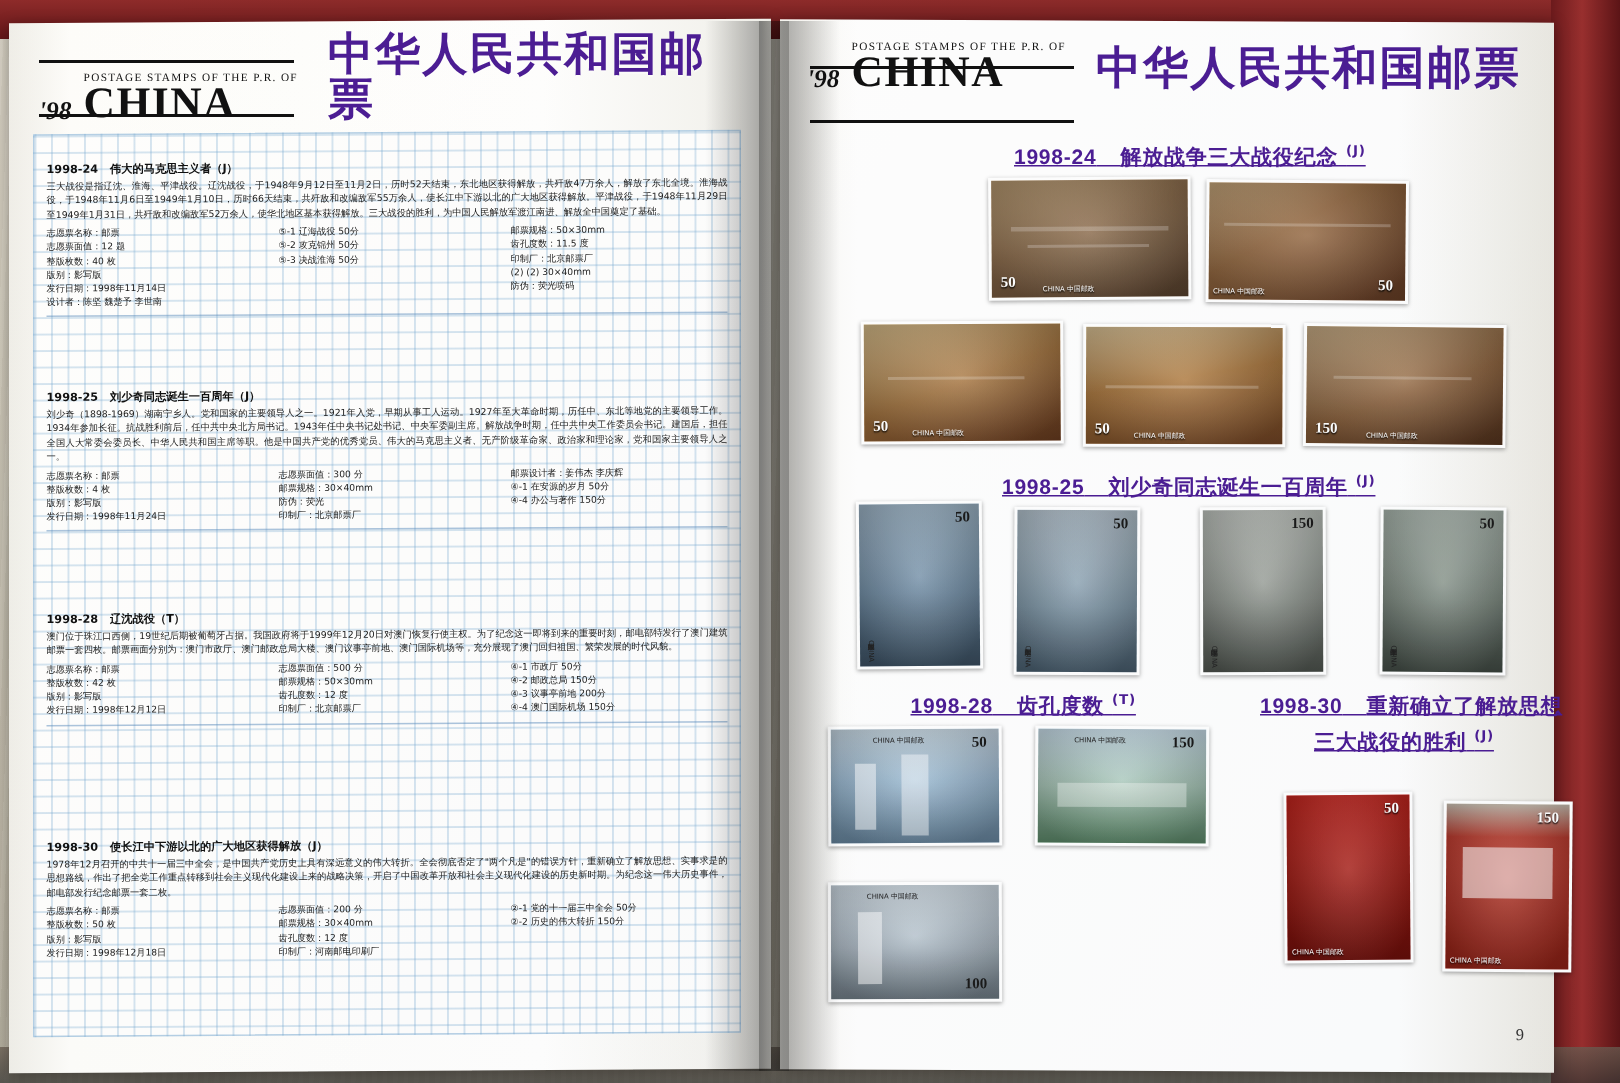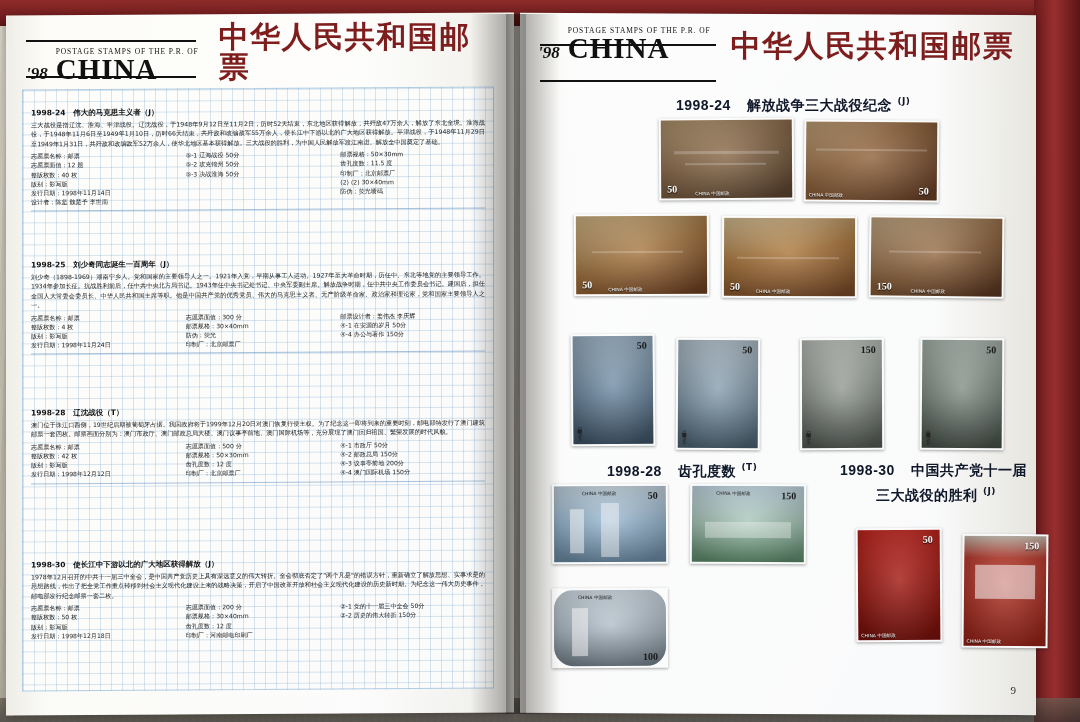--- a/index.html
+++ b/index.html
@@ -45,21 +45,21 @@
   .mh-left{left:26px;top:22px;width:470px;}
   .mh-right{left:538px;top:26px;width:480px;}
   .mh-year{font-family:"Liberation Serif",serif;font-weight:bold;font-style:italic;
     font-size:17px;color:#111;line-height:1;}
   .mh-block{display:flex;flex-direction:column;}
   .mh-sub{font-family:"Liberation Serif",serif;font-size:7.5px;letter-spacing:.9px;
     color:#111;white-space:nowrap;margin-bottom:1px;}
   .mh-china{font-family:"Liberation Serif",serif;font-weight:bold;font-size:29px;
     letter-spacing:1px;color:#111;line-height:.85;}
   .mh-cn{font-family:"DejaVu Sans",sans-serif;font-weight:bold;font-size:30px;
-    color:#7f1d1d;letter-spacing:1.5px;line-height:1;margin-left:12px;
+    color:#4c1d95;letter-spacing:1.5px;line-height:1;margin-left:12px;
     text-shadow:0 1px 0 rgba(255,255,255,.6);}
   .mh-rule{position:absolute;height:2px;background:#111;}
 
   
   .grid-panel{position:absolute;left:22px;top:88px;width:470px;height:600px;
     background:#fefefe;
     background-image:
       linear-gradient(rgba(120,170,210,.30) 1px, transparent 1px),
       linear-gradient(90deg, rgba(120,170,210,.30) 1px, transparent 1px);
     background-size:11px 11px;
@@ -70,21 +70,21 @@
   .entry-head{font-size:7.5px;color:#111;font-weight:bold;margin-bottom:2px;
     font-family:"DejaVu Sans",sans-serif;}
   .entry-body{font-size:6.2px;line-height:9.4px;color:#1a1a1a;text-align:justify;
     font-family:"DejaVu Sans",sans-serif;}
   .entry-cols{display:flex;gap:10px;margin-top:3px;}
   .entry-col{flex:1;font-size:6.1px;line-height:9.2px;color:#1a1a1a;
     font-family:"DejaVu Sans",sans-serif;}
   .hr-thin{border-top:1px solid rgba(90,140,190,.5);margin:4px 0 3px;}
 
   
-  .r-title{position:absolute;font-family:"DejaVu Sans",sans-serif;color:#0f172a;}
+  .r-title{position:absolute;font-family:"DejaVu Sans",sans-serif;color:#4c1d95;text-decoration:underline;}
   .set-title{font-size:14px;font-weight:bold;letter-spacing:.5px;}
   .set-title .code{font-family:"Liberation Sans",sans-serif;}
   .set-title .sup{font-size:9px;vertical-align:super;}
 
   
   .stamp{position:absolute;background:#fff;box-shadow:0 1px 3px rgba(0,0,0,.35);
     padding:2px;box-sizing:border-box;}
   .stamp-inner{width:100%;height:100%;position:relative;overflow:hidden;}
   .denom{position:absolute;font-family:"Liberation Serif",serif;font-weight:bold;
     color:#fff;font-size:10px;text-shadow:0 1px 1px rgba(0,0,0,.9);}
@@ -99,21 +99,21 @@
   .art-b{background:linear-gradient(150deg,#c9a97e,#9a6c42 40%,#6a3f26);}
   .art-c{background:linear-gradient(160deg,#d9bf8c,#a8763f 50%,#6d3d20);}
   .art-d{background:linear-gradient(170deg,#e0c79a,#b07a3d 45%,#7b4a27);}
   .art-e{background:linear-gradient(160deg,#cdb189,#90633c 55%,#59361f);}
   .art-p1{background:linear-gradient(180deg,#9fb7c9,#6d8aa3 55%,#3f5568);}
   .art-p2{background:linear-gradient(180deg,#b7c7d2,#7e97a8 60%,#4d6374);}
   .art-p3{background:linear-gradient(180deg,#c3c8c2,#8e948d 55%,#545a54);}
   .art-p4{background:linear-gradient(180deg,#b0bcb3,#7d8a80 55%,#47514a);}
   .art-m1{background:linear-gradient(180deg,#cfe0ec 0%,#9dbdd6 45%,#6d8ea8 100%);}
   .art-m2{background:linear-gradient(180deg,#cfe4f0 0%,#a9c9b9 50%,#5f8f6d 100%);}
-  .art-m3{background:linear-gradient(180deg,#d9e5ee 0%,#aebcc7 55%,#77858f 100%);border-radius:19px;}
+  .art-m3{background:linear-gradient(180deg,#d9e5ee 0%,#aebcc7 55%,#77858f 100%);}
   .art-m4{background:linear-gradient(180deg,#cde2f1 0%,#93b9d4 50%,#557d9b 100%);}
   .art-r1{background:linear-gradient(180deg,#c9261f,#9c1710 60%,#7d110c);}
   .art-r2{background:linear-gradient(180deg,#d9cfc0,#c0392b 20%,#9d2418 100%);}
 
   .figline{position:absolute;background:rgba(255,255,255,.22);}
   .vig{position:absolute;inset:0;
     background:radial-gradient(ellipse at 50% 45%, rgba(255,255,255,.18), rgba(0,0,0,.25) 85%);}
 
   .pagenum{position:absolute;right:64px;bottom:26px;font-size:11px;color:#333;
     font-family:"Liberation Serif",serif;}
@@ -321,20 +321,25 @@
   </div>
   <div class="stamp" style="left:869px;top:216px;width:135px;height:82px;transform:rotate(0.6deg);">
     <div class="stamp-inner art-e">
       <div class="vig"></div>
       <div class="figline" style="left:14%;top:42%;width:70%;height:2px;"></div>
       <div class="denom" style="left:6px;bottom:4px;">150</div>
       <div class="cn-post" style="left:40px;">CHINA 中国邮政</div>
     </div>
   </div>
 
+  <div class="r-title set-title" style="left:668px;top:316px;">
+    <span class="code">1998-25</span>
+    &nbsp;&nbsp;<span>刘少奇同志诞生一百周年</span>
+    <span class="sup">(J)</span>
+  </div>
 
   <div class="stamp" style="left:571px;top:334px;width:84px;height:112px;transform:rotate(-0.5deg);">
     <div class="stamp-inner art-p1">
       <div class="vig"></div>
       <div class="denom dark" style="right:6px;top:4px;">50</div>
       <div class="cn-post dark" style="left:4px;bottom:3px;writing-mode:vertical-rl;">中国邮政 CHINA</div>
     </div>
   </div>
   <div class="stamp" style="left:676px;top:338px;width:84px;height:112px;transform:rotate(0.3deg);">
     <div class="stamp-inner art-p2">
@@ -385,21 +390,21 @@
     <div class="stamp-inner art-m3">
       <div class="vig"></div>
       <div class="figline" style="left:16%;top:24%;width:16px;height:48px;background:rgba(255,255,255,.5);"></div>
       <div class="denom dark" style="right:8px;bottom:4px;">100</div>
       <div class="cn-post dark" style="left:24px;top:5px;bottom:auto;">CHINA 中国邮政</div>
     </div>
   </div>
 
   <div class="r-title set-title" style="left:840px;top:462px;">
     <span class="code">1998-30</span>
-    &nbsp;&nbsp;<span>中国共产党十一届</span>
+    &nbsp;&nbsp;<span>重新确立了解放思想</span>
   </div>
   <div class="r-title set-title" style="left:876px;top:486px;">
     <span>三大战役的胜利</span>
     <span class="sup">(J)</span>
   </div>
 
   <div class="stamp" style="left:856px;top:528px;width:86px;height:114px;transform:rotate(-0.4deg);">
     <div class="stamp-inner art-r1">
       <div class="vig"></div>
       <div class="denom" style="right:7px;top:4px;">50</div>

